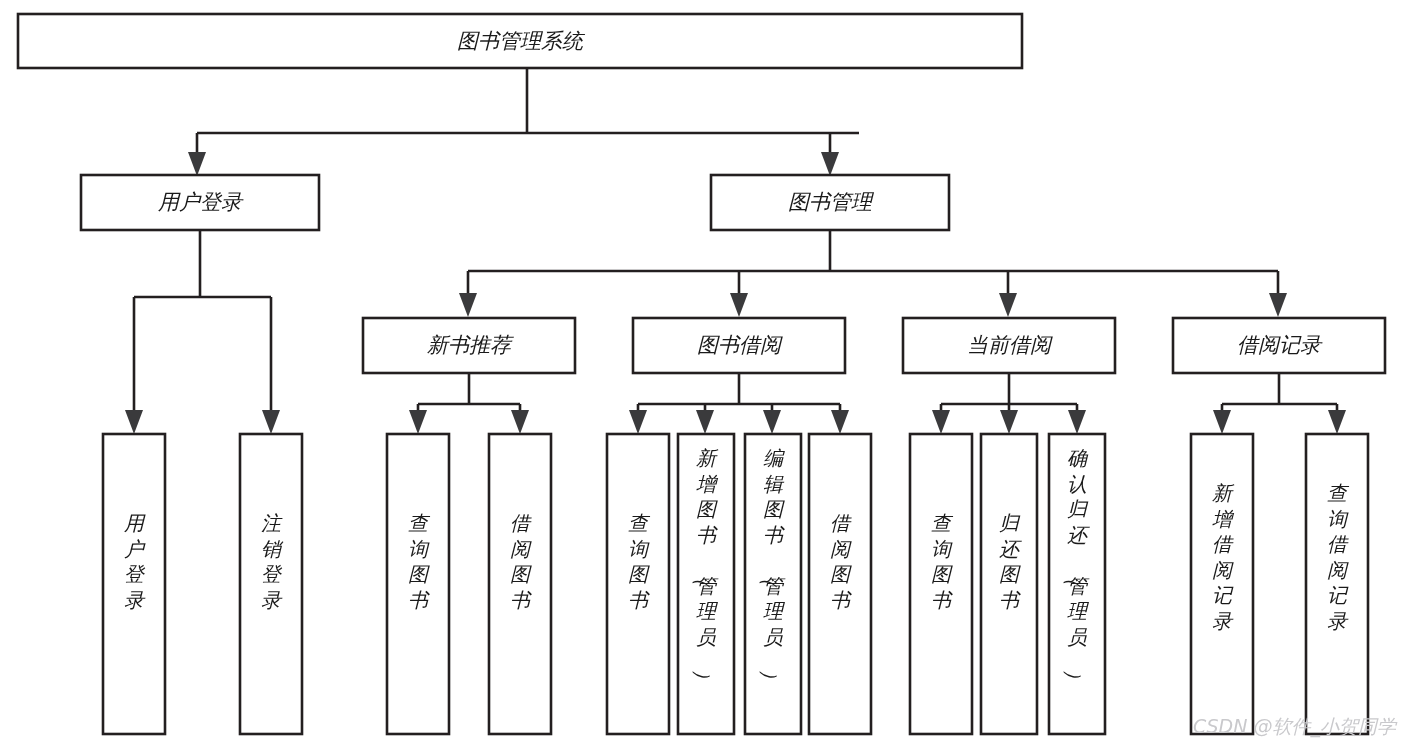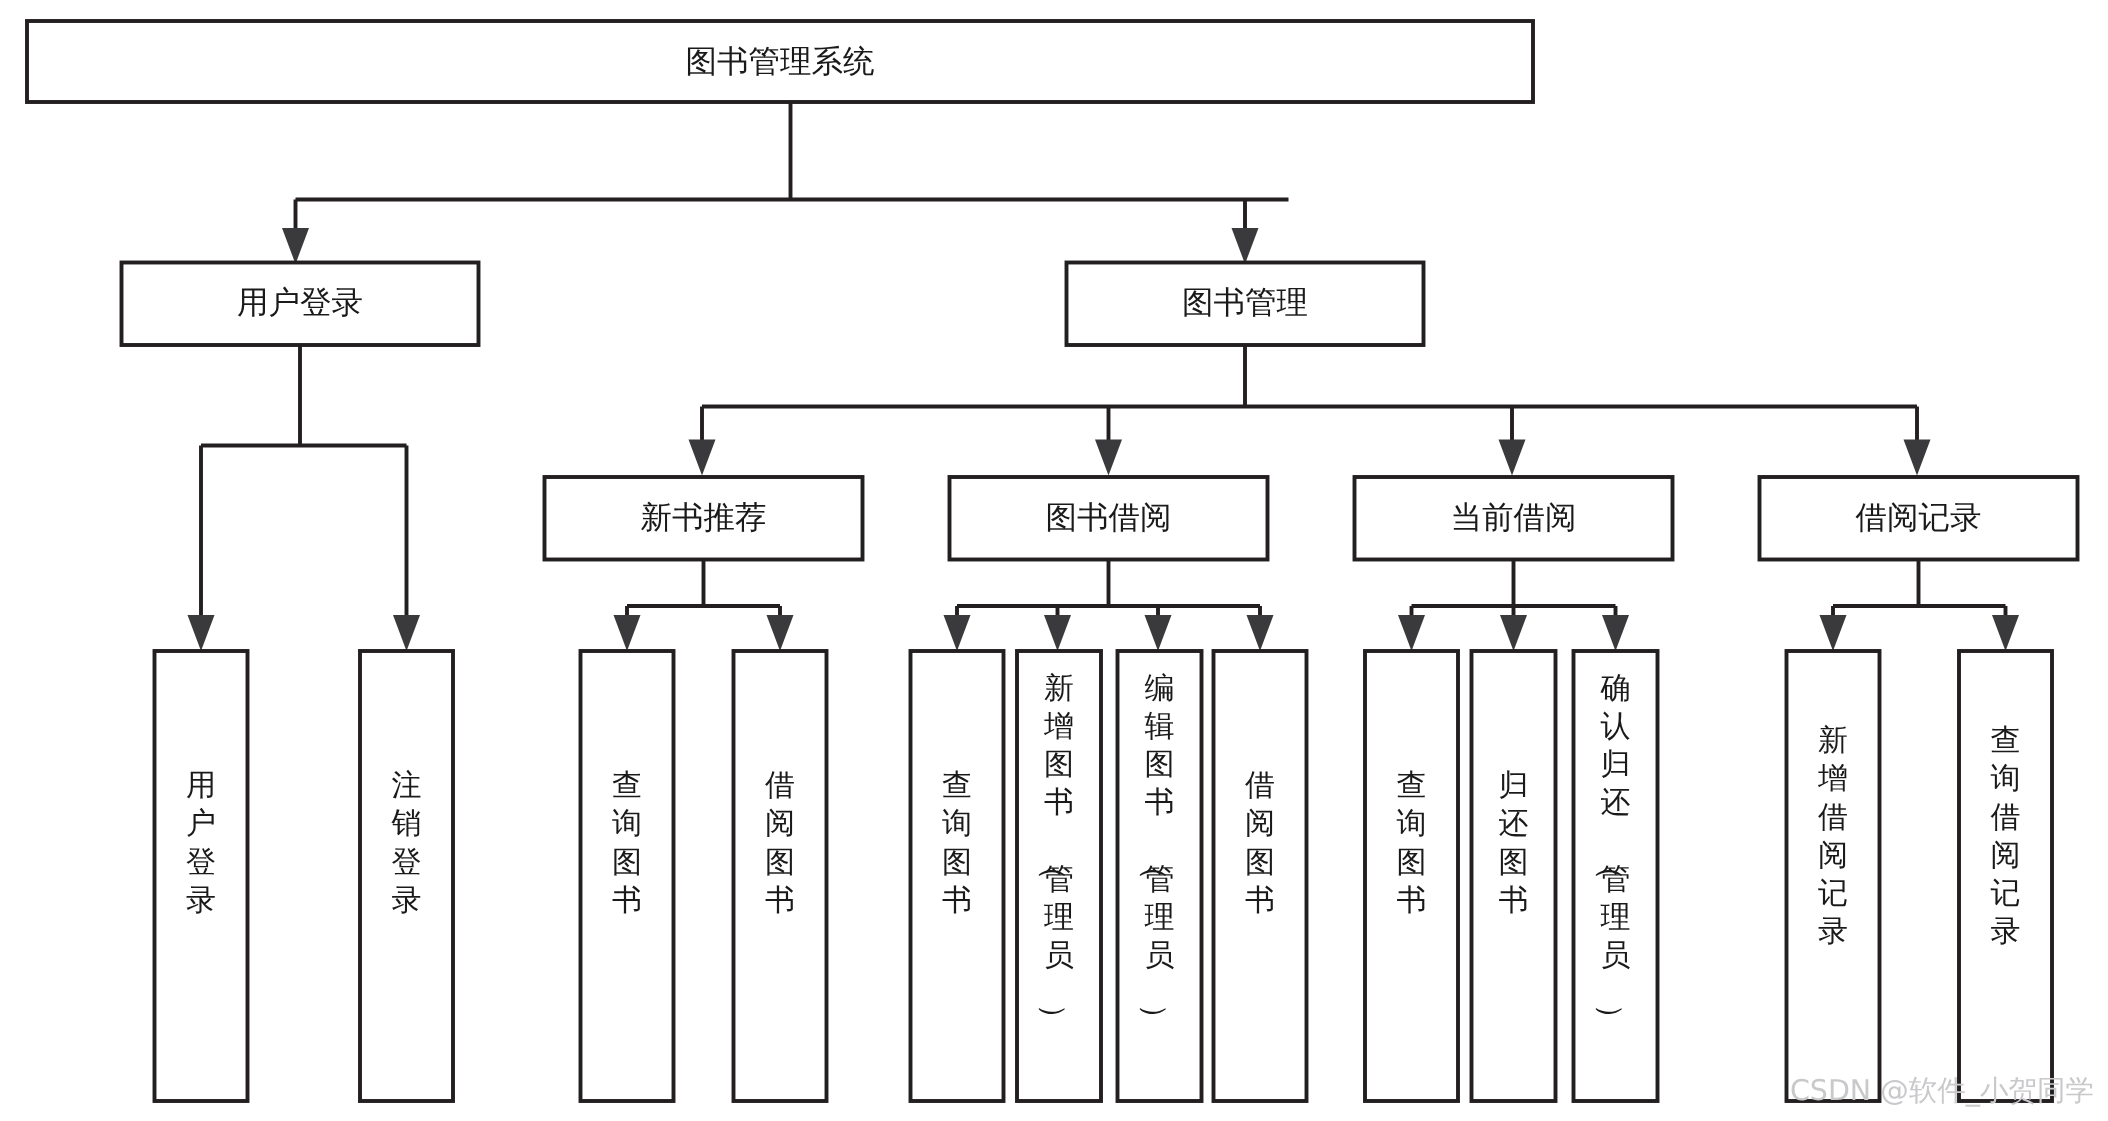--- a/index.html
+++ b/index.html
@@ -11,20 +11,21 @@
   body {
     width: 1405px;
     height: 747px;
     overflow: hidden;
     font-family: "DejaVu Sans", "Liberation Sans", sans-serif;
   }
   #diagram-root {
     position: relative;
     width: 1405px;
     height: 747px;
+    font-style: italic;
   }
   svg#tree-svg {
     display: block;
     width: 1405px;
     height: 747px;
   }
   .node-box {
     fill: #ffffff;
     stroke: #231f20;
     stroke-width: 2.6;

